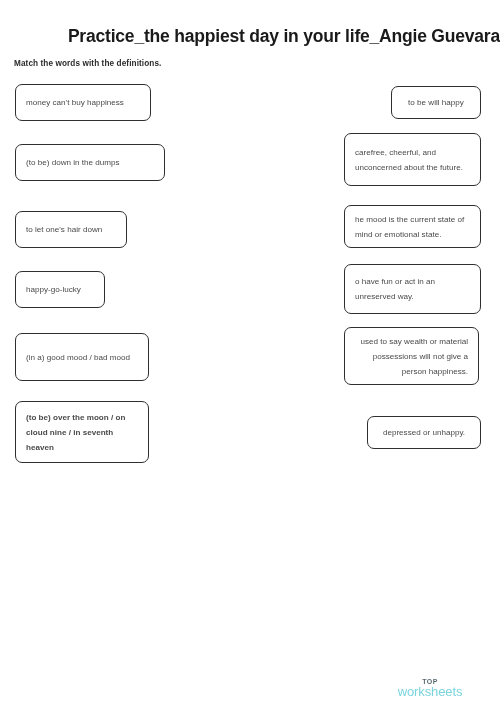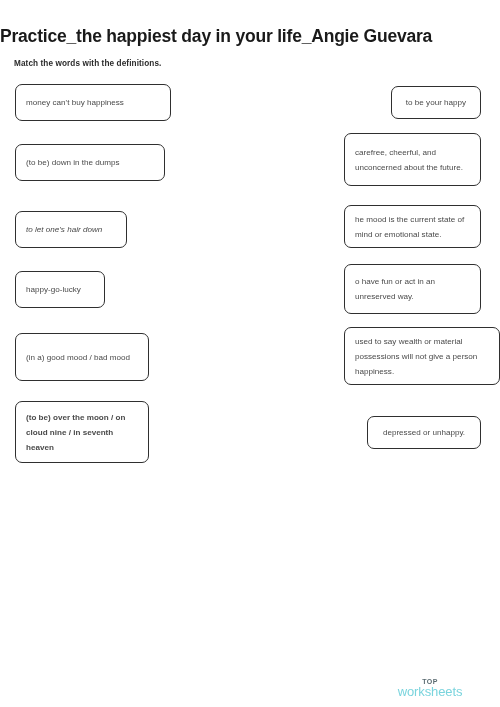--- a/index.html
+++ b/index.html
@@ -18,21 +18,21 @@
     position: relative;
     width: 500px;
     height: 707px;
     background: #ffffff;
   }
   .title {
     position: absolute;
     left: 0;
     top: 26px;
     width: 500px;
-    text-align: left;
+    text-align: right;
     font-size: 17.5px;
     font-weight: bold;
     color: #1a1a1a;
     letter-spacing: -0.2px;
   }
   .instruction {
     position: absolute;
     left: 14px;
     top: 59px;
     font-size: 8.2px;
@@ -88,34 +88,34 @@
 </head>
 <body>
 
 <div class="page">
 
   <div class="title">Practice_the happiest day in your life_Angie Guevara</div>
 
   <div class="instruction">Match the words with the definitions.</div>
 
   <div id="left-column">
-      <div class="card" style="left: 15px; top: 84px; width: 156px; height: 37px;">money can't buy happiness</div>
+      <div class="card" style="left: 15px; top: 84px; width: 136px; height: 37px;">money can't buy happiness</div>
       <div class="card" style="left: 15px; top: 144px; width: 150px; height: 37px;">(to be) down in the dumps</div>
-      <div class="card" style="left: 15px; top: 211px; width: 112px; height: 37px; font-style: italic;">to let one's hair down</div>
+      <div class="card" style="left: 15px; top: 211px; width: 112px; height: 37px;">to let one's hair down</div>
       <div class="card" style="left: 15px; top: 271px; width: 90px; height: 37px;">happy-go-lucky</div>
       <div class="card" style="left: 15px; top: 333px; width: 134px; height: 48px;">(in a) good mood / bad mood</div>
       <div class="card" style="left: 15px; top: 401px; width: 134px; height: 62px; font-weight: bold;">(to be) over the moon / on cloud nine / in seventh heaven</div>
     </div>
 
   <div id="right-column">
-      <div class="card center" style="left: 391px; top: 86px; width: 90px; height: 33px;">to be your happy</div>
+      <div class="card center" style="left: 391px; top: 86px; width: 90px; height: 33px;">to be will happy</div>
       <div class="card" style="left: 344px; top: 133px; width: 137px; height: 53px;">carefree, cheerful, and unconcerned about the future.</div>
       <div class="card" style="left: 344px; top: 205px; width: 137px; height: 43px;">he mood is the current state of mind or emotional state.</div>
       <div class="card" style="left: 344px; top: 264px; width: 137px; height: 50px;">o have fun or act in an unreserved way.</div>
-      <div class="card" style="left: 344px; top: 327px; width: 156px; height: 58px;">used to say wealth or material possessions will not give a person happiness.</div>
+      <div class="card" style="left: 344px; top: 327px; width: 135px; height: 58px; text-align: right;">used to say wealth or material possessions will not give a person happiness.</div>
       <div class="card center" style="left: 367px; top: 416px; width: 114px; height: 33px;">depressed or unhappy.</div>
     </div>
 
   <div class="logo">
     <div class="logo-inner">
       <div class="logo-top">TOP</div>
       <div class="logo-bottom">worksheets</div>
     </div>
   </div>
 

